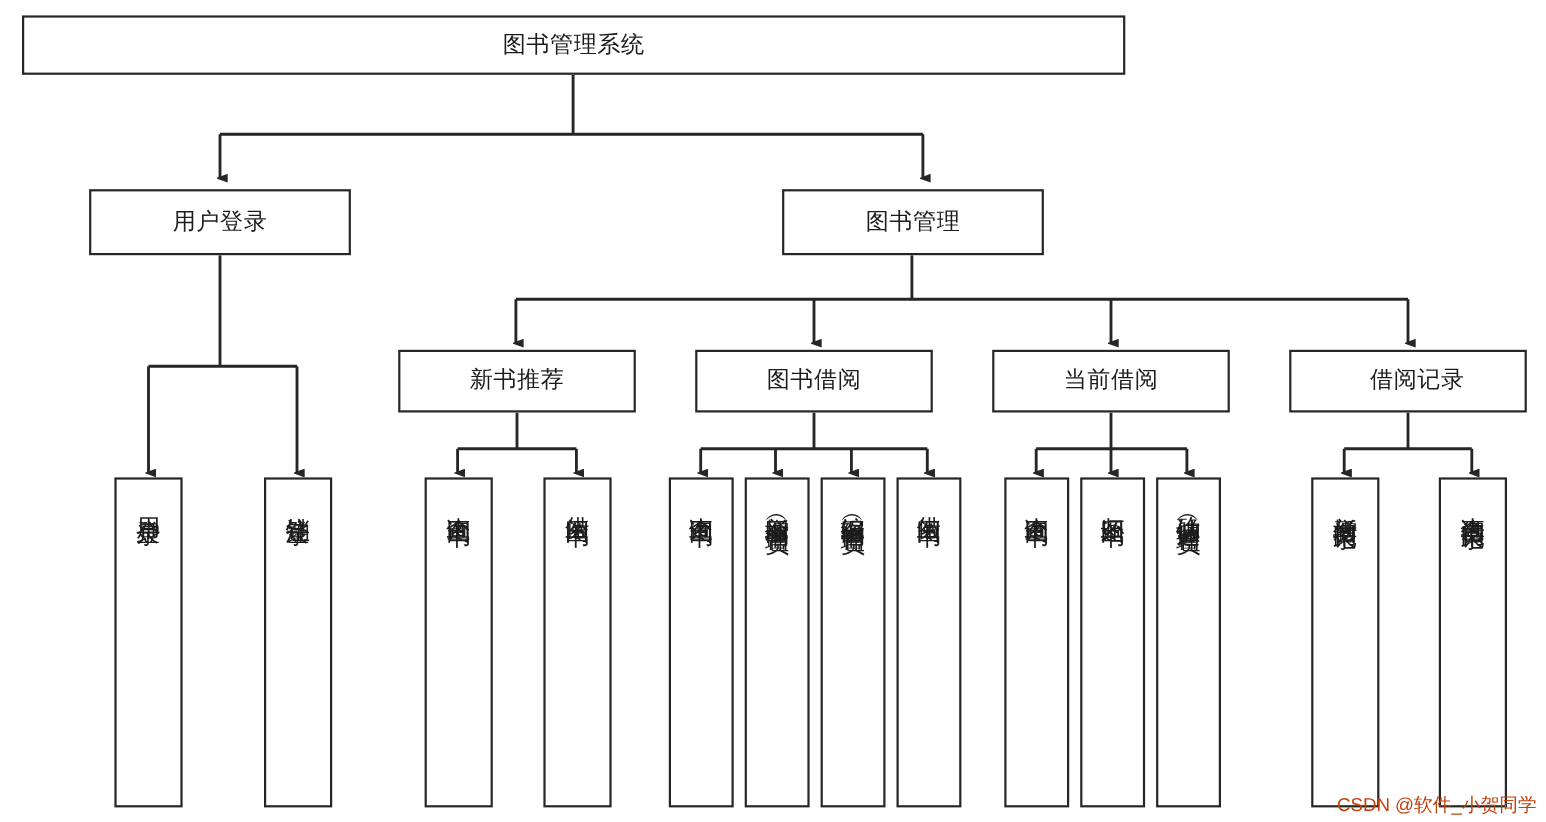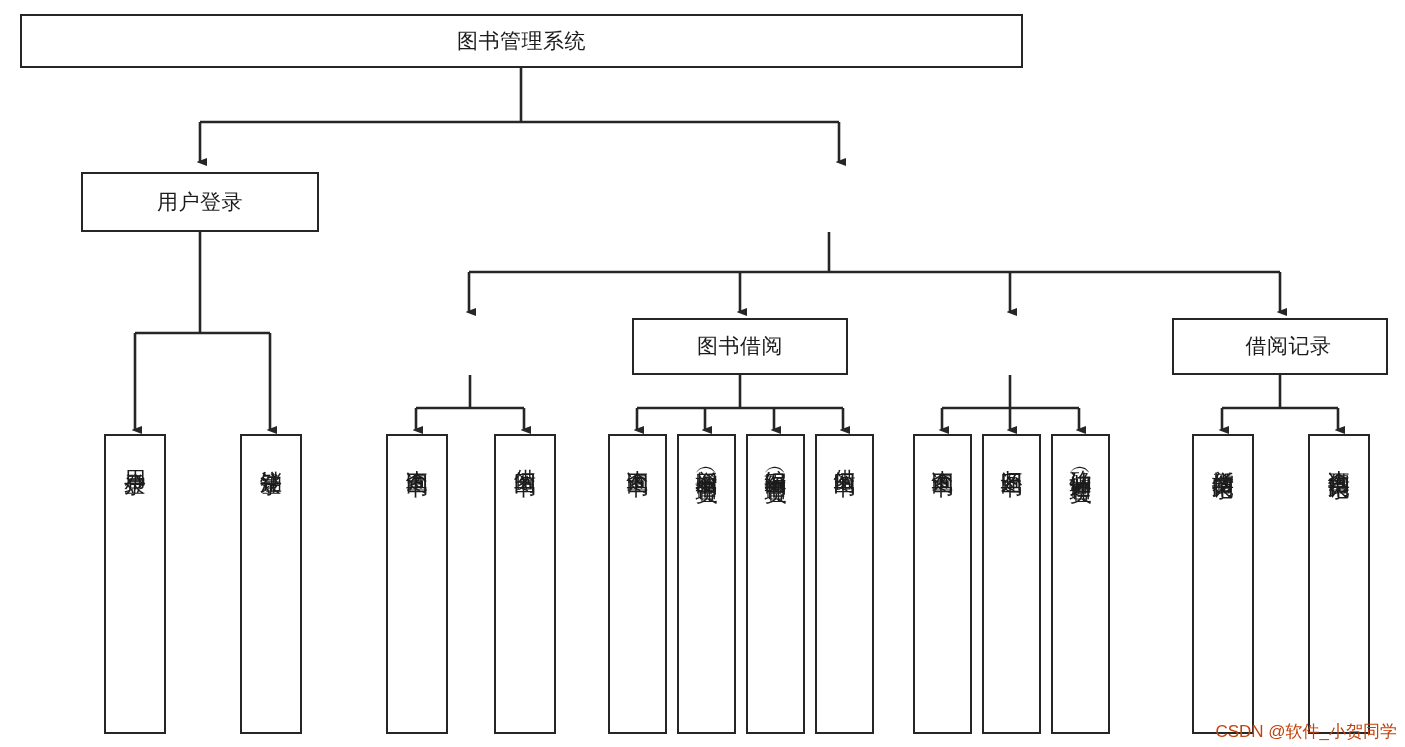--- a/index.html
+++ b/index.html
@@ -125,24 +125,33 @@
     </g>
   </svg>
 
   <div class="node horiz" style="left:20px; top:14px; width:1003px; height:54px;justify-content:center;">
     <span class="label">图书管理系统</span>
   </div>
 
   <div class="node horiz" style="left:81px; top:172px; width:238px; height:60px;">
     <span class="label">用户登录</span>
   </div>
-
+  <div class="node horiz" style="left:711px; top:172px; width:238px; height:60px;">
+    <span class="label">图书管理</span>
+  </div>
+
+  <div class="node horiz" style="left:362px; top:318px; width:216px; height:57px;">
+    <span class="label">新书推荐</span>
+  </div>
   <div class="node horiz" style="left:632px; top:318px; width:216px; height:57px;">
     <span class="label">图书借阅</span>
   </div>
+  <div class="node horiz" style="left:902px; top:318px; width:216px; height:57px;">
+    <span class="label">当前借阅</span>
+  </div>
   <div class="node horiz" style="left:1172px; top:318px; width:216px; height:57px;padding-left:17px;">
     <span class="label">借阅记录</span>
   </div>
 
   <div class="node vert" style="left:104px; top:434px; width:62px; height:300px;">
     <span class="label">用户登录</span>
   </div>
   <div class="node vert" style="left:240px; top:434px; width:62px; height:300px;">
     <span class="label">注销登录</span>
   </div>

